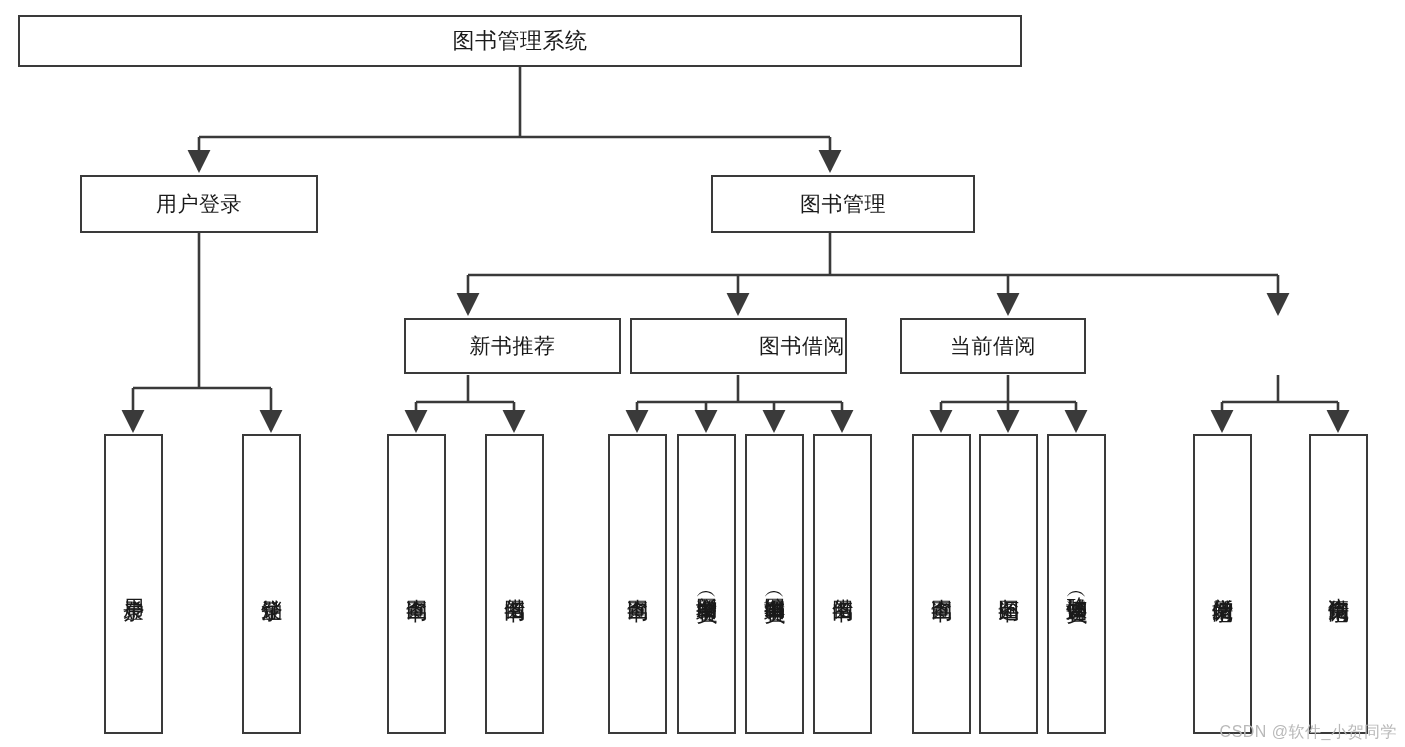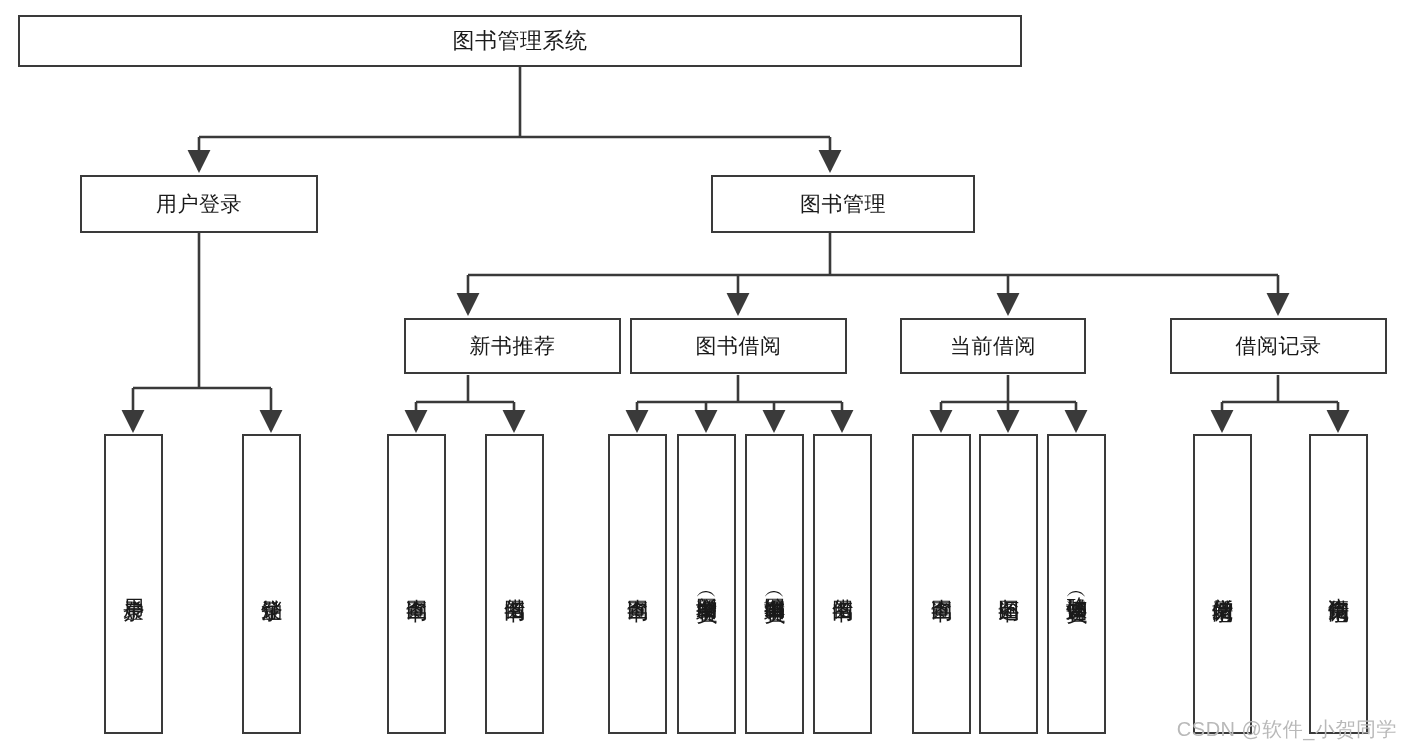--- a/index.html
+++ b/index.html
@@ -61,21 +61,21 @@
     font-size: 21px;
     line-height: 1.08;
     letter-spacing: 1px;
     white-space: nowrap;
     max-height: 100%;
   }
   .watermark {
     position: absolute;
     right: 8px;
     bottom: 4px;
-    font-size: 20px;
+    font-size: 16px;
     color: #b9b9b9;
     letter-spacing: 0.5px;
     white-space: nowrap;
   }
 </style>
 </head>
 <body>
 
 <div id="canvas">
 
@@ -138,31 +138,28 @@
   </div>
 
   <div class="node h" style="left:711px; top:175px; width:264px; height:58px;">
     <span class="lbl">图书管理</span>
   </div>
 
   <div class="node h" style="left:360px; top:318px; width:217px; height:56px;margin-left:44px;">
     <span class="lbl">新书推荐</span>
   </div>
 
-  <div class="node h" style="left:630px; top:318px; width:217px; height:56px;">
+  <div class="node h" style="left:630px; top:318px; width:217px; height:56px;justify-content:flex-end;">
     <span class="lbl">图书借阅</span>
   </div>
 
   <div class="node h" style="left:900px; top:318px; width:186px; height:56px;">
     <span class="lbl">当前借阅</span>
   </div>
 
-  <div class="node h" style="left:1170px; top:318px; width:217px; height:56px;">
-    <span class="lbl">借阅记录</span>
-  </div>
 
   <div class="node v" style="left:104px; top:434px; width:59px; height:300px;">
     <span class="lbl">用户登录</span>
   </div>
 
   <div class="node v" style="left:242px; top:434px; width:59px; height:300px;">
     <span class="lbl">注销登录</span>
   </div>
 
   <div class="node v" style="left:387px; top:434px; width:59px; height:300px;">

